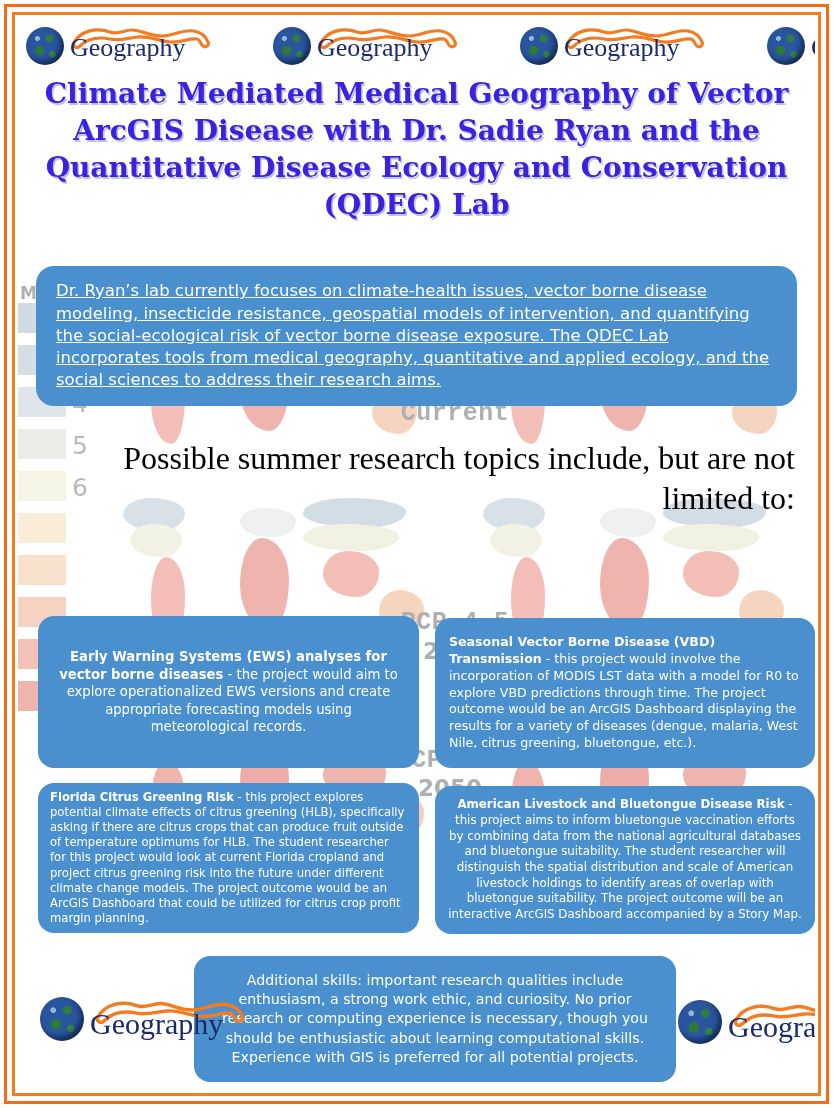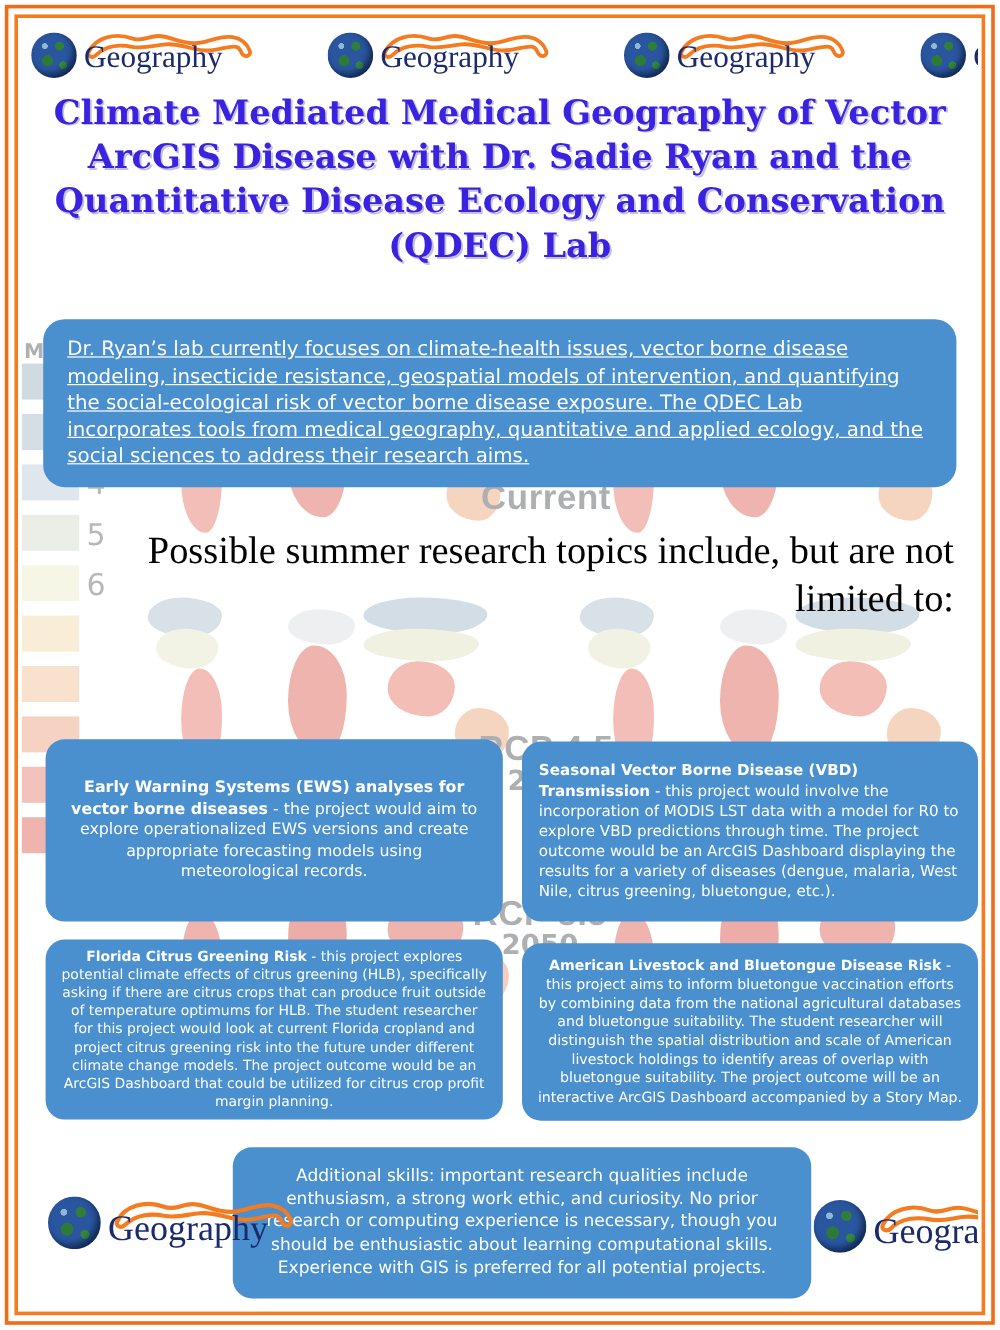--- a/index.html
+++ b/index.html
@@ -51,22 +51,22 @@
     overflow:hidden;
   }
   .bgfig .panel{position:absolute;left:95px;width:720px;}
   .map-row{position:absolute;left:0;width:100%;height:165px;}
   .hemi{position:absolute;top:0;width:48%;height:100%;}
   .hemi.l{left:1%;}
   .hemi.r{left:51%;}
   .landmass{position:absolute;border-radius:45% 55% 40% 60%/50% 45% 55% 50%;}
   .panel-label{
     position:absolute;
-    font-family:Liberation Sans, sans-serif;
-    font-weight:700;font-size:29px;color:#6d6f71;
+    font-family:Liberation Mono, monospace;
+    font-weight:700;font-size:25px;color:#6d6f71;
     letter-spacing:0.5px;text-align:center;width:180px;
   }
   .panel-sub{
     position:absolute;
     font-family:"DejaVu Sans", sans-serif;
     font-weight:700;font-size:23px;color:#6d6f71;
     text-align:center;width:180px;
   }
   
   .legend{position:absolute;left:18px;top:0;width:76px;}
@@ -145,21 +145,21 @@
   #box-ews{
     left:20px;top:598px;width:381px;height:152px;
     padding:10px 16px;font-size:13.2px;line-height:1.33;text-align:center;
   }
   #box-vbd{
     left:417px;top:600px;width:380px;height:150px;
     padding:8px 14px;font-size:12.6px;line-height:1.33;text-align:left;
   }
   #box-citrus{
     left:20px;top:765px;width:381px;height:150px;
-    padding:6px 12px;font-size:11.6px;line-height:1.3;text-align:center;
+    padding:6px 12px;font-size:11.6px;line-height:1.3;
   }
   #box-bluetongue{
     left:417px;top:768px;width:380px;height:148px;
     padding:6px 12px;font-size:11.8px;line-height:1.33;text-align:center;
   }
   #box-skills{
     left:176px;top:938px;width:482px;height:126px;
     padding:24px 16px;font-size:14.2px;line-height:1.35;text-align:center;
   }
 

